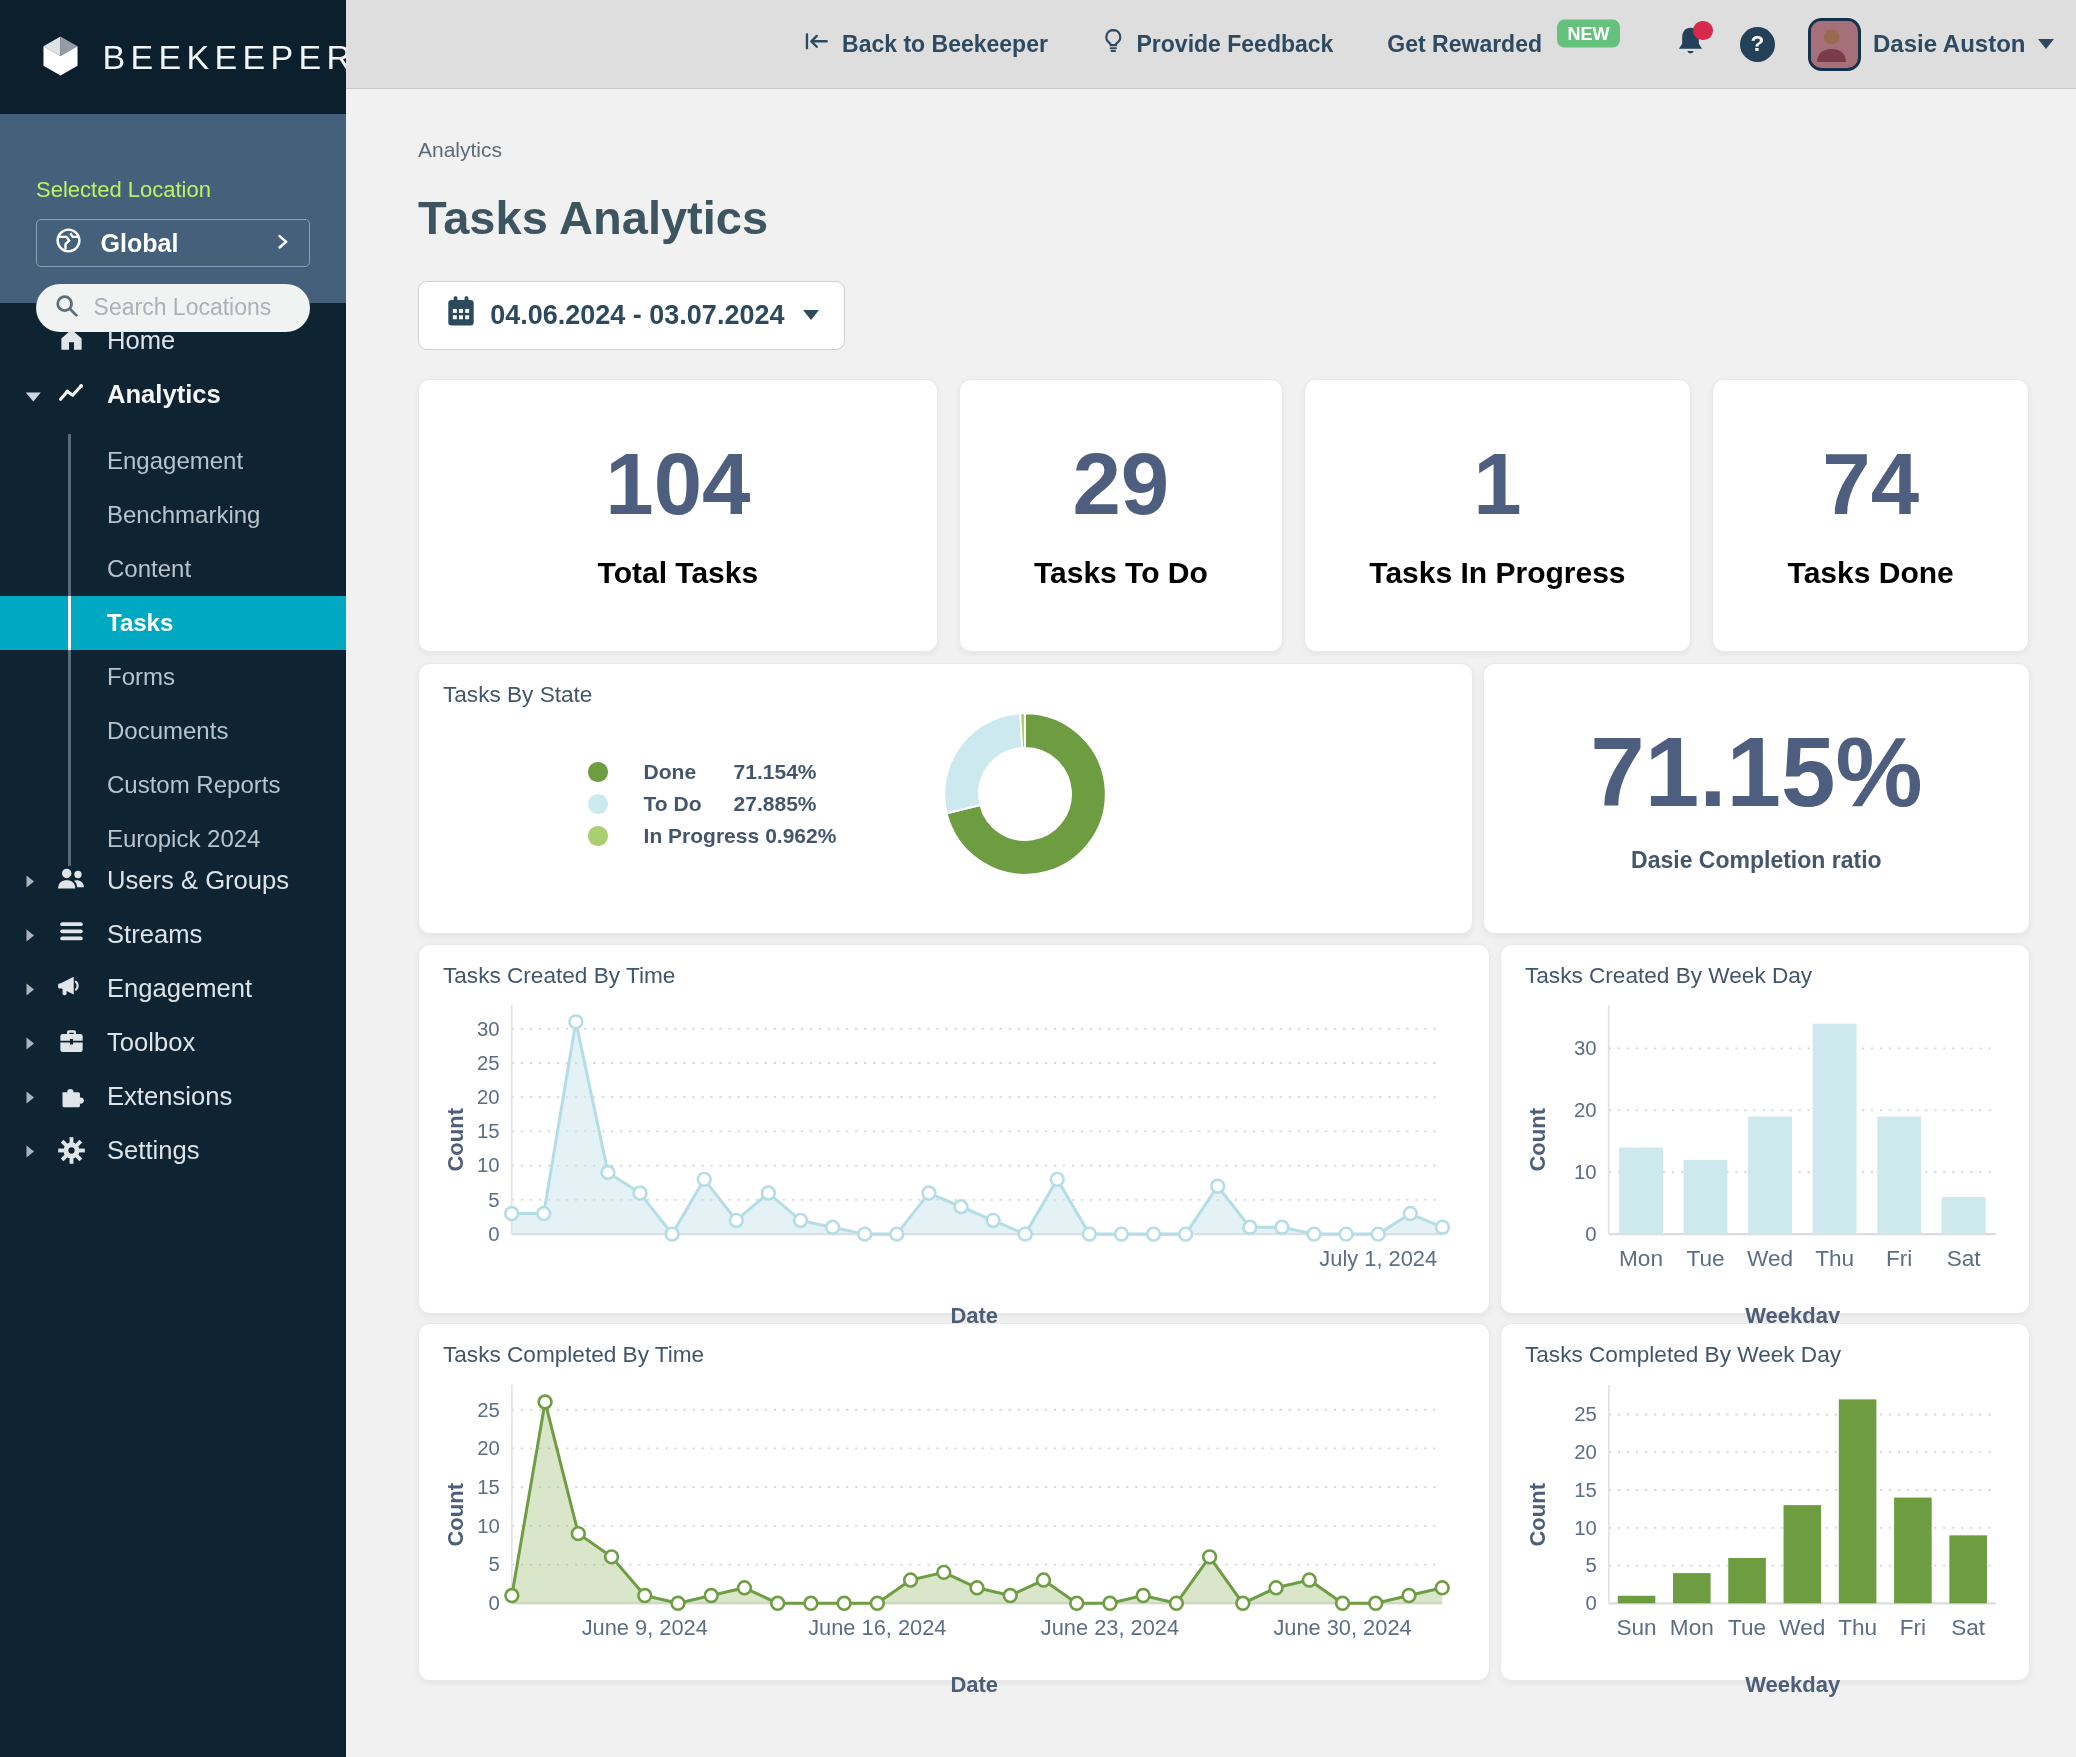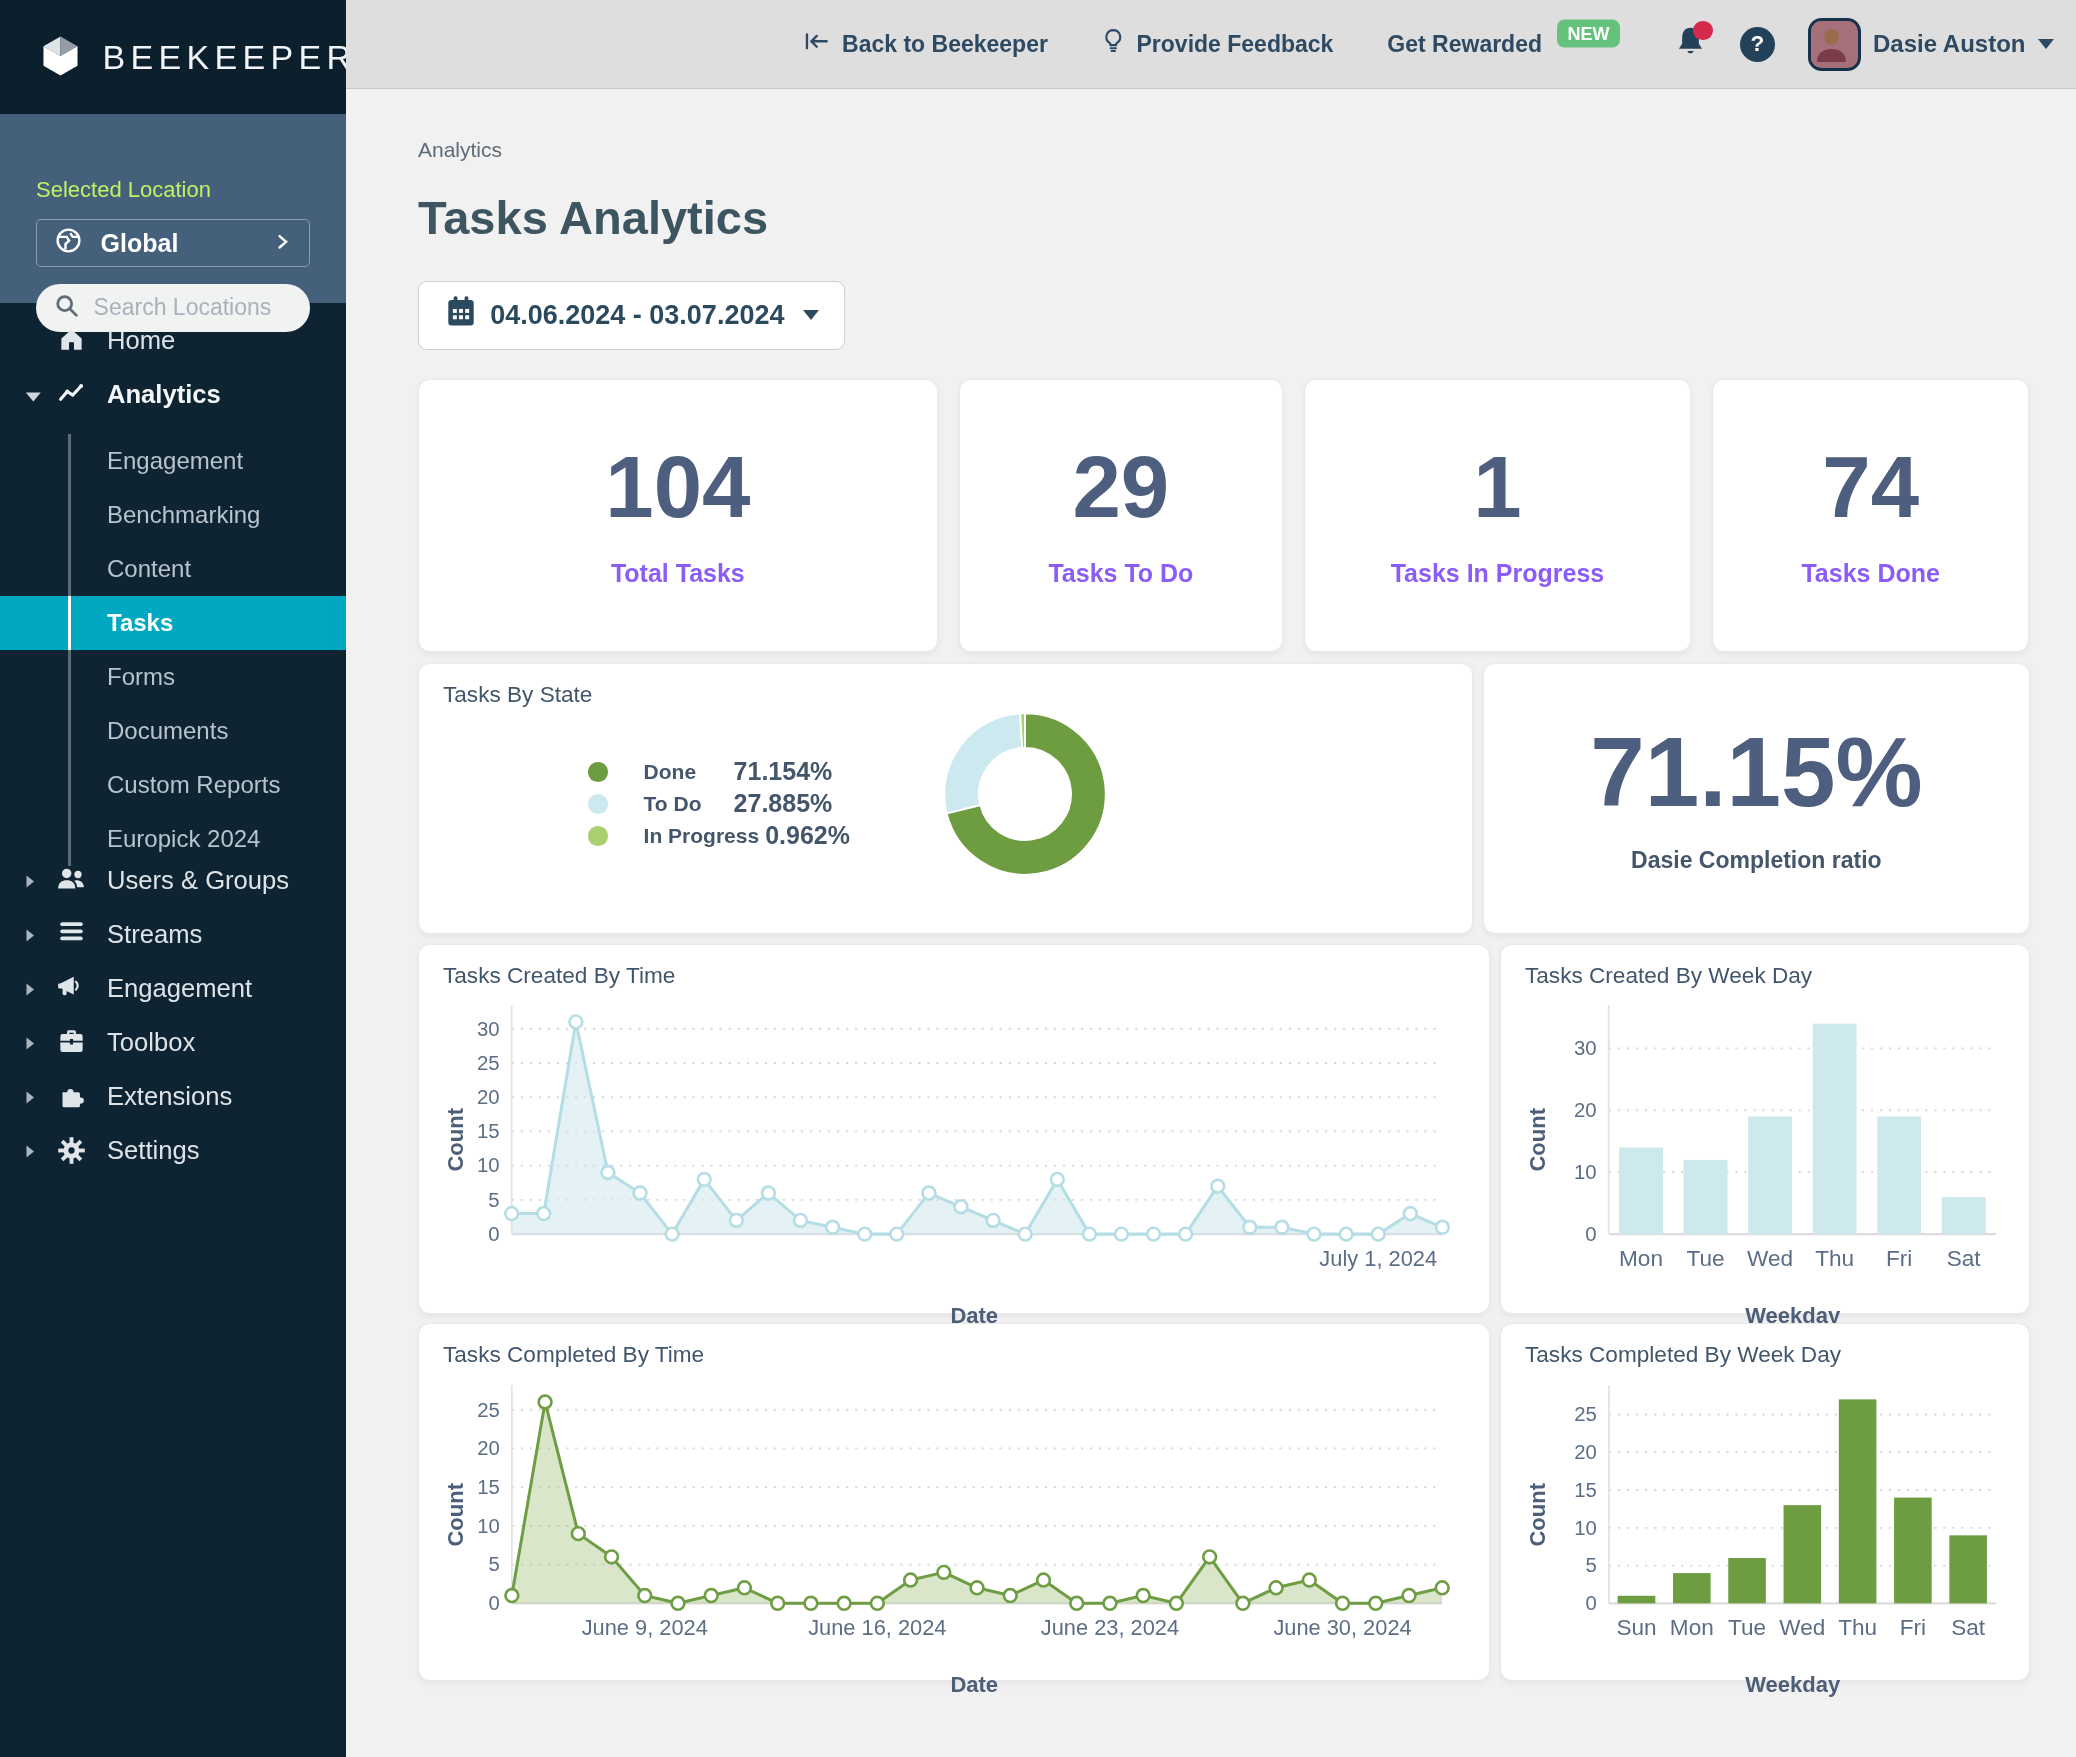--- a/index.html
+++ b/index.html
@@ -46,35 +46,35 @@
   .content{padding:0 66px 0 72px;flex:1;}
   .breadcrumb{margin-top:49px;font-size:21px;color:#5d6a77;height:25.6px;}
   .page-title{margin:26px 0 0 0;font-size:47px;font-weight:700;color:#3d5560;height:56px;line-height:56px;}
   .date-btn{margin-top:35px;height:69px;background:#fff;border:1.5px solid #cfcfcf;border-radius:9px;display:inline-flex;align-items:center;gap:13.6px;padding:0 25.6px;font-size:27px;font-weight:700;color:#2c4a5e;cursor:pointer;font-family:"Liberation Sans",sans-serif;}
   .date-btn .caret-down{border-top-color:#2c4a5e;margin-left:4.5px;}
 
   .card{background:#fff;border:0.8px solid #e9e9e9;border-radius:12px;box-shadow:0 2.3px 6px rgba(0,0,0,0.05);box-sizing:border-box;}
   .stats-row{margin-top:29px;display:flex;gap:21px;height:273px;}
   .stat-card{display:flex;flex-direction:column;align-items:center;justify-content:center;}
   .stat-value{font-size:87px;font-weight:700;color:#4e5e7e;line-height:1;}
-  .stat-label{margin-top:29px;font-size:25px;font-weight:600;color:#8b5cf6;}
+  .stat-label{margin-top:29px;font-size:30px;font-weight:600;color:#000000;}
   .f1{flex:697;} .f2{flex:434;} .f3{flex:518;} .f4{flex:425;}
 
   .row2{margin-top:11.3px;display:flex;gap:10.5px;height:271px;}
   .row3{margin-top:9.8px;display:flex;gap:10.5px;height:370px;}
   .row4{margin-top:9.8px;display:flex;gap:10.5px;height:358px;}
   .wide{flex:1407;position:relative;padding:18px 24px;}
   .narrow{flex:695;position:relative;padding:18px 24px;}
   .card-title{font-size:22.6px;font-weight:400;color:#42566b;}
 
   .legend{position:absolute;left:169px;top:92px;}
   .legend-row{display:flex;align-items:center;height:32px;}
   .legend-dot{width:19.6px;height:19.6px;border-radius:50%;}
   .legend-label{margin-left:36px;min-width:84px;font-size:21px;font-weight:600;color:#44566b;}
-  .legend-value{margin-left:6px;font-size:25px;font-weight:600;color:#44566b;}
+  .legend-value{margin-left:6px;font-size:21px;font-weight:600;color:#44566b;}
   .donut-wrap{position:absolute;left:523px;top:47px;}
 
   .completion-card{display:flex;flex-direction:column;align-items:center;justify-content:center;}
   .completion-value{font-size:98px;font-weight:700;color:#4e5e7e;line-height:1;}
   .completion-label{margin-top:25.6px;font-size:23px;font-weight:600;color:#44566b;}
 
   .chart-body{display:flex;align-items:center;margin-top:7.5px;}
   .y-title{writing-mode:vertical-rl;transform:rotate(180deg);font-size:22px;font-weight:600;color:#4c5e78;margin-right:1.5px;}
   .x-title{text-align:center;font-size:22px;font-weight:600;color:#4c5e78;margin-top:19px;}
   .wide .x-title{margin-left:41px;}

